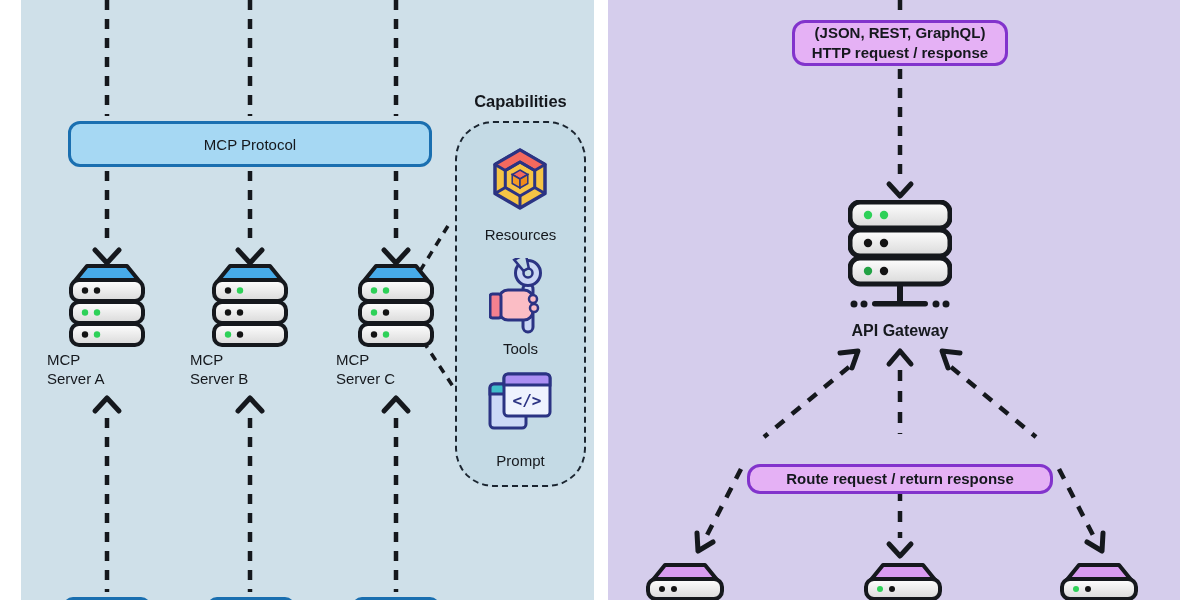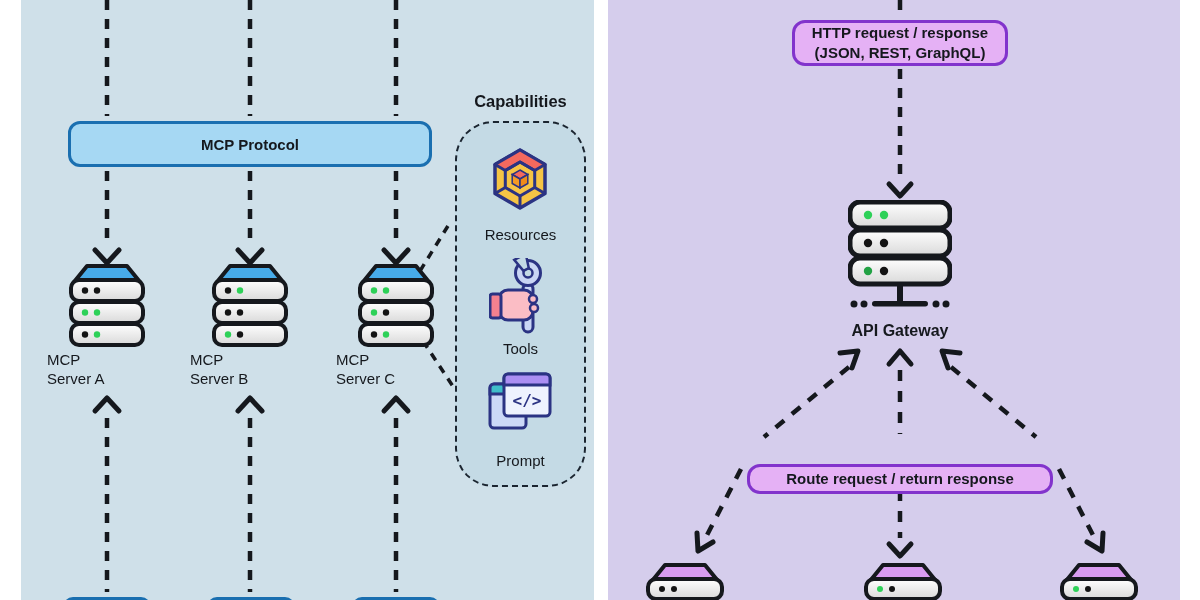--- a/index.html
+++ b/index.html
@@ -6,21 +6,21 @@
   .page{position:relative;width:1200px;height:600px;overflow:hidden;background:#ffffff;
         font-family:"Liberation Sans","DejaVu Sans",sans-serif;color:#15181d;}
   .panel{position:absolute;top:0;height:600px;}
   .panel.left{left:21px;width:573px;background:#cfe0e9;}
   .panel.right{left:608px;width:572px;background:#d5cdec;}
   .overlay{position:absolute;left:0;top:0;width:1200px;height:600px;pointer-events:none;}
   .abs{position:absolute;}
   .lbl{font-weight:700;text-align:center;color:#15181d;}
   .bluebox{background:#a6d8f3;border:3px solid #1a6fb0;border-radius:12px;
            display:flex;flex-direction:column;align-items:center;justify-content:center;
-           font-weight:700;font-size:15px;line-height:19px;text-align:center;box-sizing:border-box;}
+           font-weight:400;font-size:15px;line-height:19px;text-align:center;box-sizing:border-box;}
   .purplebox{background:#e5b1f5;border:3px solid #8233cc;border-radius:13px;
            display:flex;flex-direction:column;align-items:center;justify-content:center;
            font-weight:700;font-size:15px;line-height:20px;text-align:center;box-sizing:border-box;}
   .capbox{background:#c4dae5;border:2.5px dashed #1b2530;border-radius:38px;box-sizing:border-box;}
   .clientbox{background:#55a7d8;border:3px solid #1a6fb0;border-radius:10px 10px 0 0;box-sizing:border-box;}
   .srv-label{font-weight:400;font-size:15px;line-height:19px;text-align:left;}
   .cap-label{font-weight:400;font-size:15px;text-align:center;}
 </style>
 </head>
 <body>
@@ -175,22 +175,22 @@
   <div class="abs srv-label" style="left:336px;top:350px;width:120px;">
     <div>MCP</div>
     <div>Server C</div>
   </div>
 
   <div class="abs clientbox" style="left:63px;top:597px;width:88px;height:20px;"></div>
   <div class="abs clientbox" style="left:207px;top:597px;width:88px;height:20px;"></div>
   <div class="abs clientbox" style="left:352px;top:597px;width:88px;height:20px;"></div>
 
   <div class="abs purplebox" style="left:792px;top:20px;width:216px;height:46px;">
+    <div>(JSON, REST, GraphQL)</div>
     <div>HTTP request / response</div>
-    <div>(JSON, REST, GraphQL)</div>
   </div>
 
   <svg class="abs" style="left:848px;top:200px;" width="104" height="112" viewBox="0 0 104 112">
       <defs>
         <linearGradient id="grad3" x1="0" y1="0" x2="0" y2="1">
           <stop offset="0" stop-color="#ffffff"></stop>
           <stop offset="1" stop-color="#d9d9d9"></stop>
         </linearGradient>
       </defs>
       <rect x="2" y="2" width="100" height="26" rx="10" fill="url(#grad3)" stroke="#15181d" stroke-width="5"></rect>

